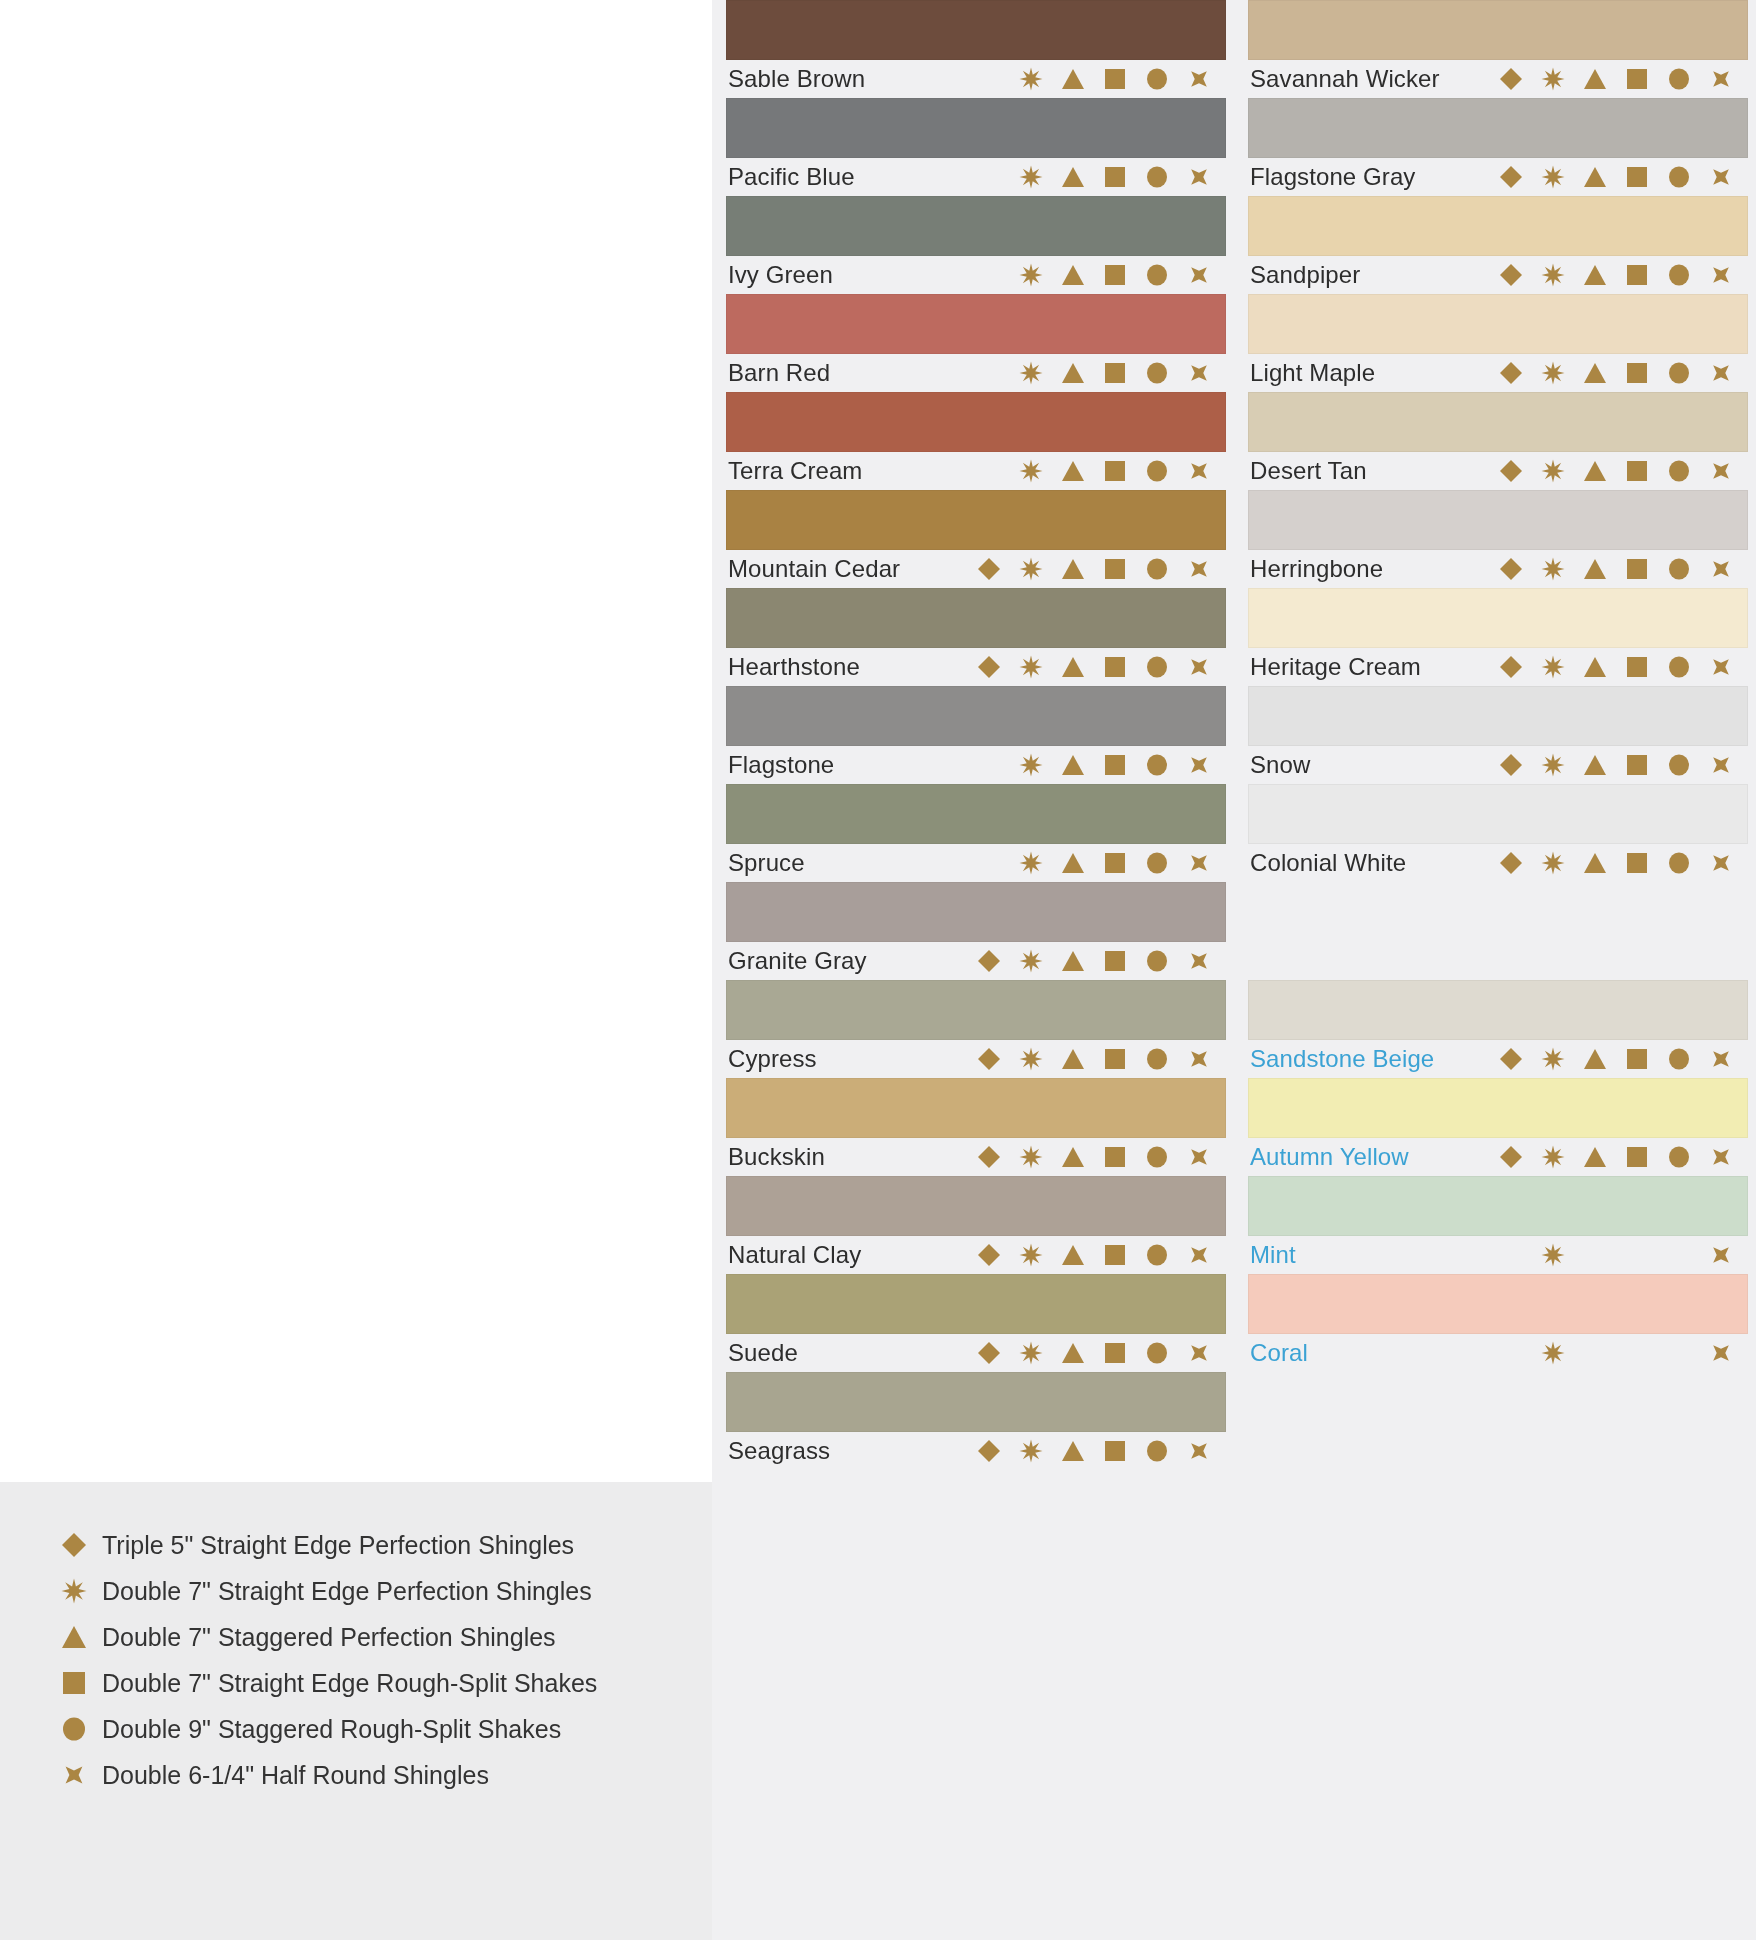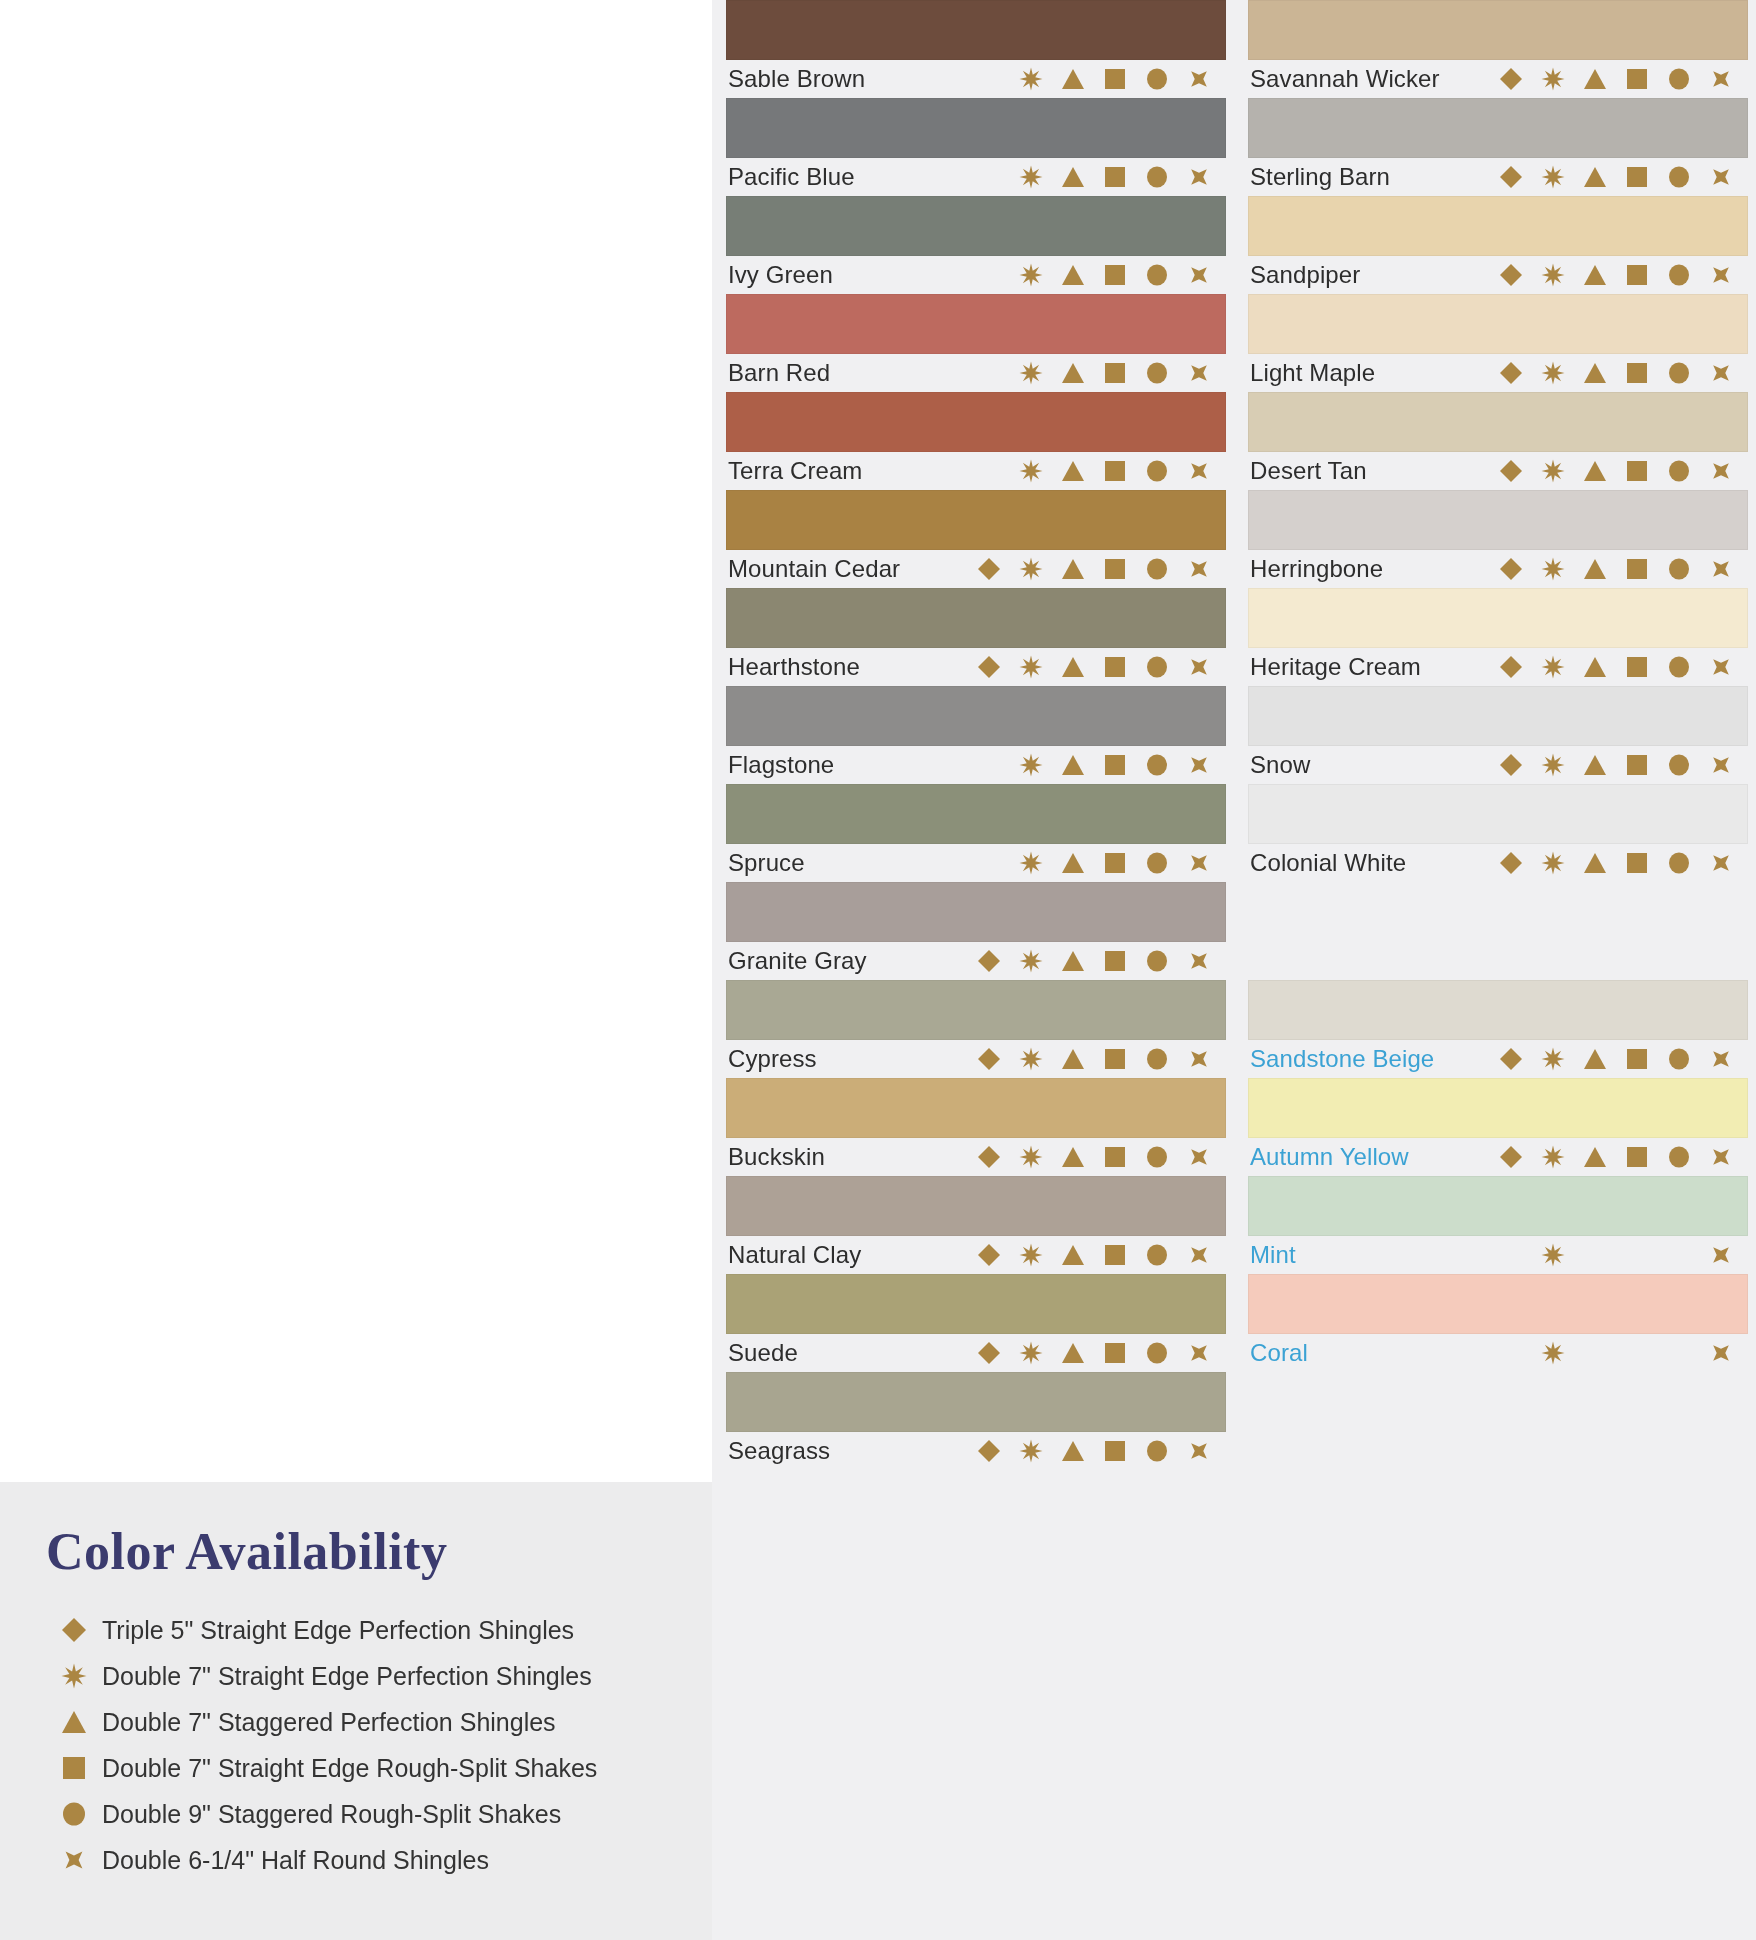--- a/index.html
+++ b/index.html
@@ -733,21 +733,21 @@
                   <polygon points="13,8.71 5.2,5.2 8.71,13 5.2,20.8 13,17.29 20.8,20.8 17.29,13 20.8,5.2"></polygon>
                 </g>
               </svg>
             </span>
           </span>
         </div>
       </div>
       <div class="swatch-row">
         <div class="swatch-chip" style="background: rgb(181, 178, 173);"></div>
         <div class="swatch-label-row">
-          <span class="swatch-name">Sterling Barn</span>
+          <span class="swatch-name">Flagstone Gray</span>
           <span class="symbols">
             <span class="sym-slot">
               <svg class="sym" width="26" height="26" viewBox="0 0 26 26" aria-hidden="true">
                 <polygon points="13,2 24,13 13,24 2,13" fill="#ab8643"></polygon>
               </svg>
             </span>
             <span class="sym-slot">
               <svg class="sym" width="26" height="26" viewBox="0 0 26 26" aria-hidden="true">
                 <polygon points="13.00,1.50 14.76,8.75 21.13,4.87 17.25,11.24 24.50,13.00 17.25,14.76 21.13,21.13 14.76,17.25 13.00,24.50 11.24,17.25 4.87,21.13 8.75,14.76 1.50,13.00 8.75,11.24 4.87,4.87 11.24,8.75" fill="#ab8643"></polygon>
               </svg>
@@ -1183,21 +1183,20 @@
                 </g>
               </svg>
             </span>
           </span>
         </div>
       </div>
     </div>
 </div>
 
 <div id="legend">
-  <h1 id="legend-title">Color Availability</h1>
   <div id="legend-items">
       <div class="legend-item">
         <span class="legend-icon">
           <svg class="sym" width="28" height="28" viewBox="0 0 28 28" aria-hidden="true">
             <polygon points="14,2 26,14 14,26 2,14" fill="#ab8643"></polygon>
           </svg>
         </span>
         <span class="legend-text">Triple 5" Straight Edge Perfection Shingles</span>
       </div>
       <div class="legend-item">

